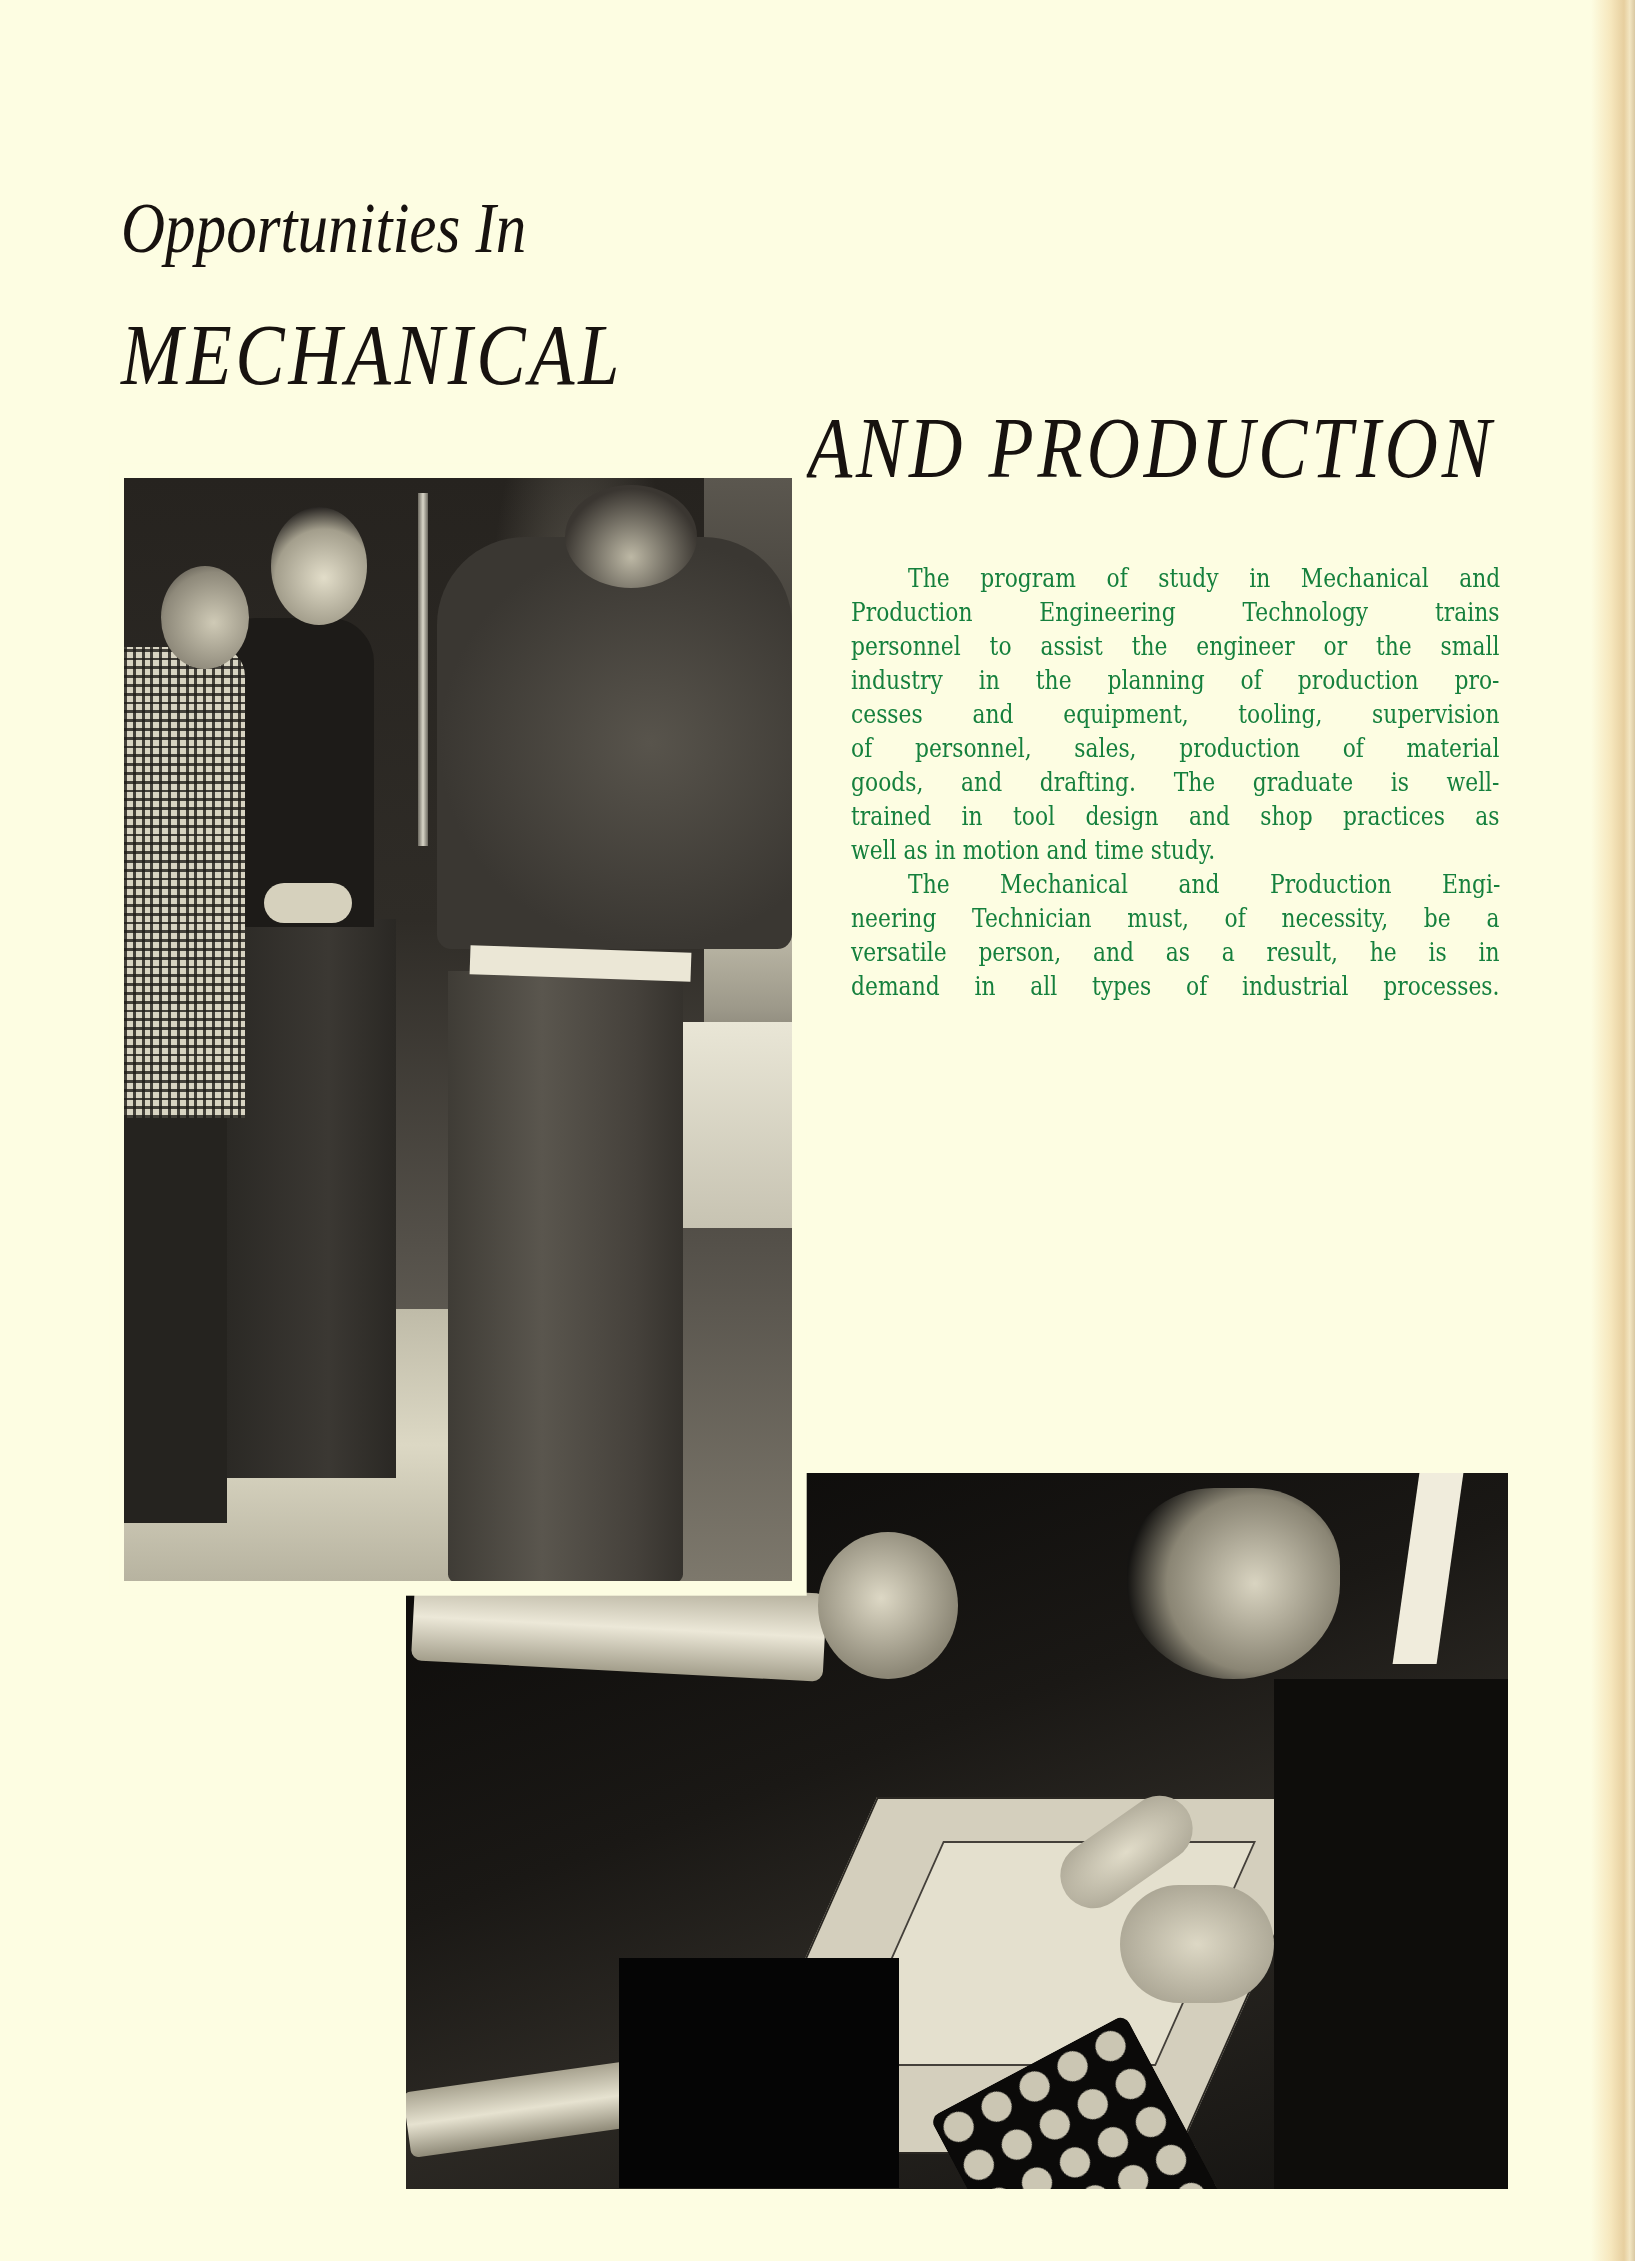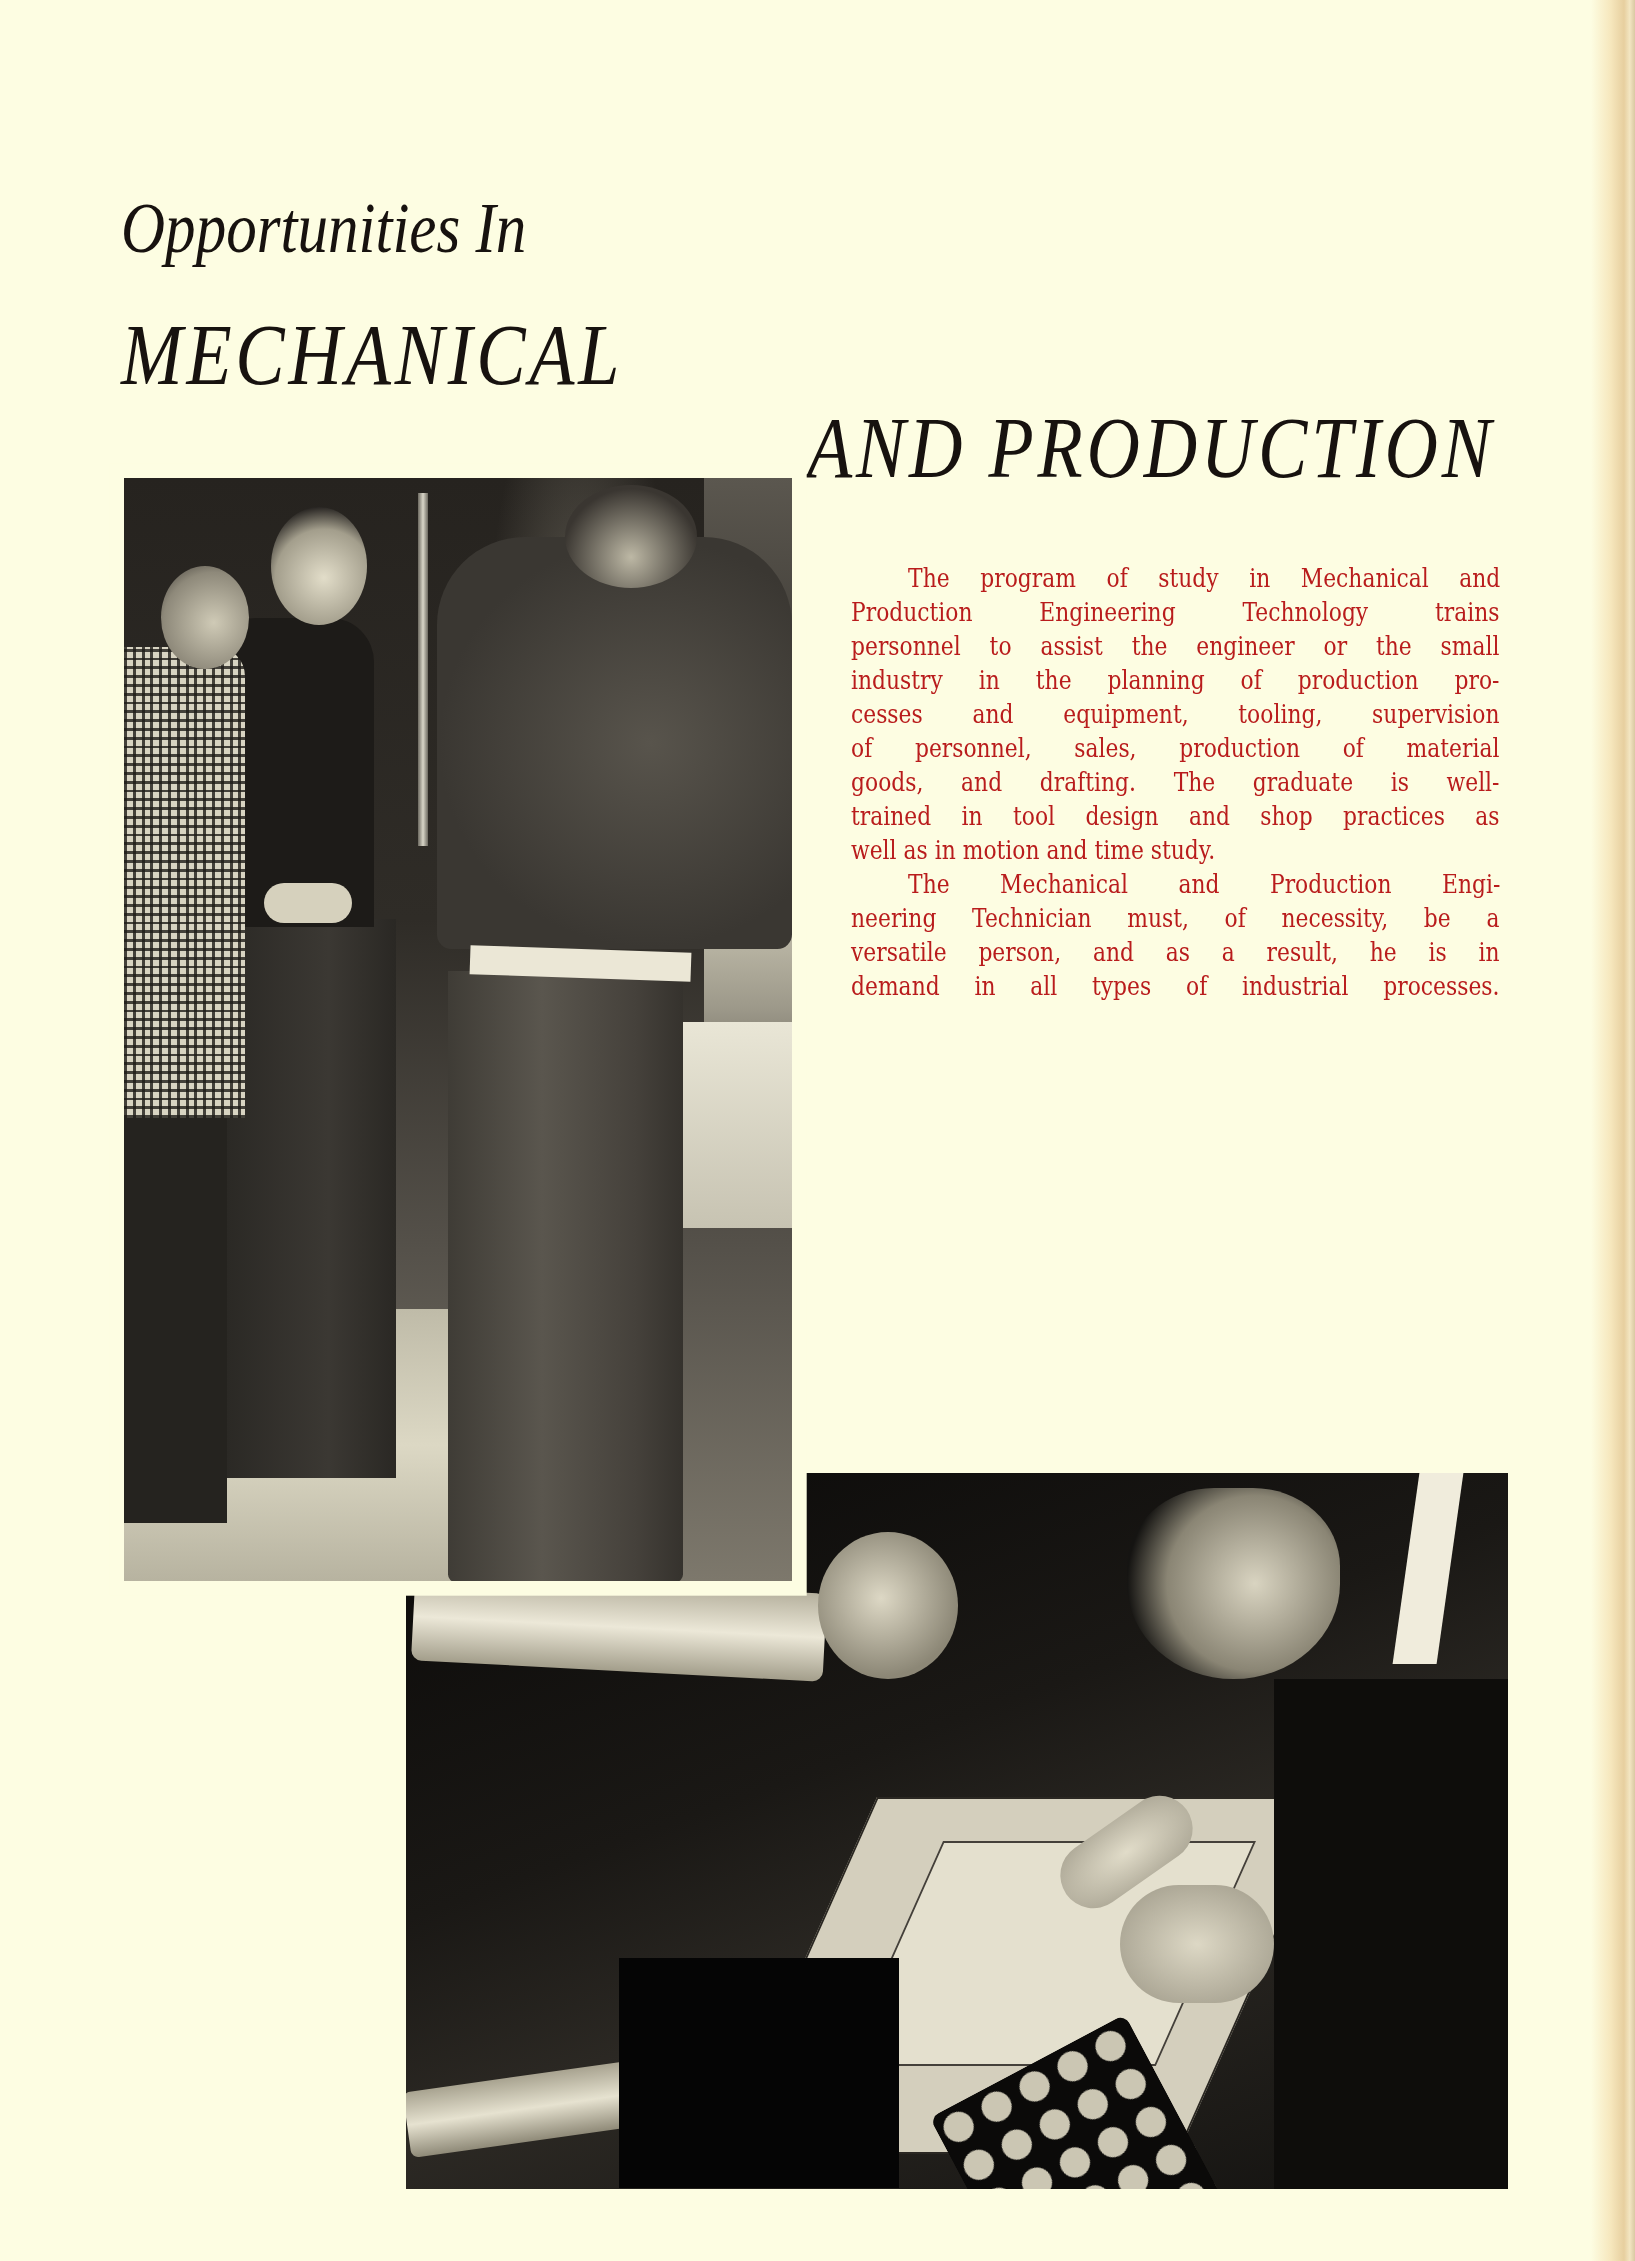--- a/index.html
+++ b/index.html
@@ -14,21 +14,21 @@
     background: linear-gradient(to right, rgba(253,253,226,0) 0%, #f6e7bd 45%, #e7cf9f 75%, #f3e6c2 88%, #d9c8a2 100%);
   }
   .title-line { position: absolute; font-style: italic; font-weight: normal; white-space: nowrap; line-height: 1; color: #17120f; }
   .title-1 { left: 121px; top: 145px; font-size: 71px; transform: scaleX(0.86); transform-origin: left top; }
   .title-2 { left: 121px; top: 254px; font-size: 86px; letter-spacing: 4.4px; transform: scaleX(0.86); transform-origin: left top; }
   .title-3 { right: 140px; top: 347px; font-size: 86px; letter-spacing: 4.4px; transform: scaleX(0.86); transform-origin: right top; }
 
   .body-text {
     position: absolute; left: 851px; top: 561px; width: 649px;
     font-family: "DejaVu Serif", "Liberation Serif", serif;
-    font-size: 26px; line-height: 34px; color: #b91c1c;
+    font-size: 26px; line-height: 34px; color: #15803d;
   }
   .body-line { display: block; white-space: nowrap; text-align: justify; text-align-last: justify; transform: scaleX(0.84); transform-origin: left top; width: 772px; }
   .body-line.indent { padding-left: 68px; width: 705px; }
   .body-line.last { text-align-last: left; }
 
   
   .photo { position: absolute; overflow: hidden; }
   .photo-drafting { left: 406px; top: 1473px; width: 1102px; height: 716px; background: #0c0b09; }
   .photo-shop { left: 124px; top: 478px; width: 668px; height: 1103px; background: #3a3630; box-shadow: 0 0 0 14.7px #fdfde2; }
 

